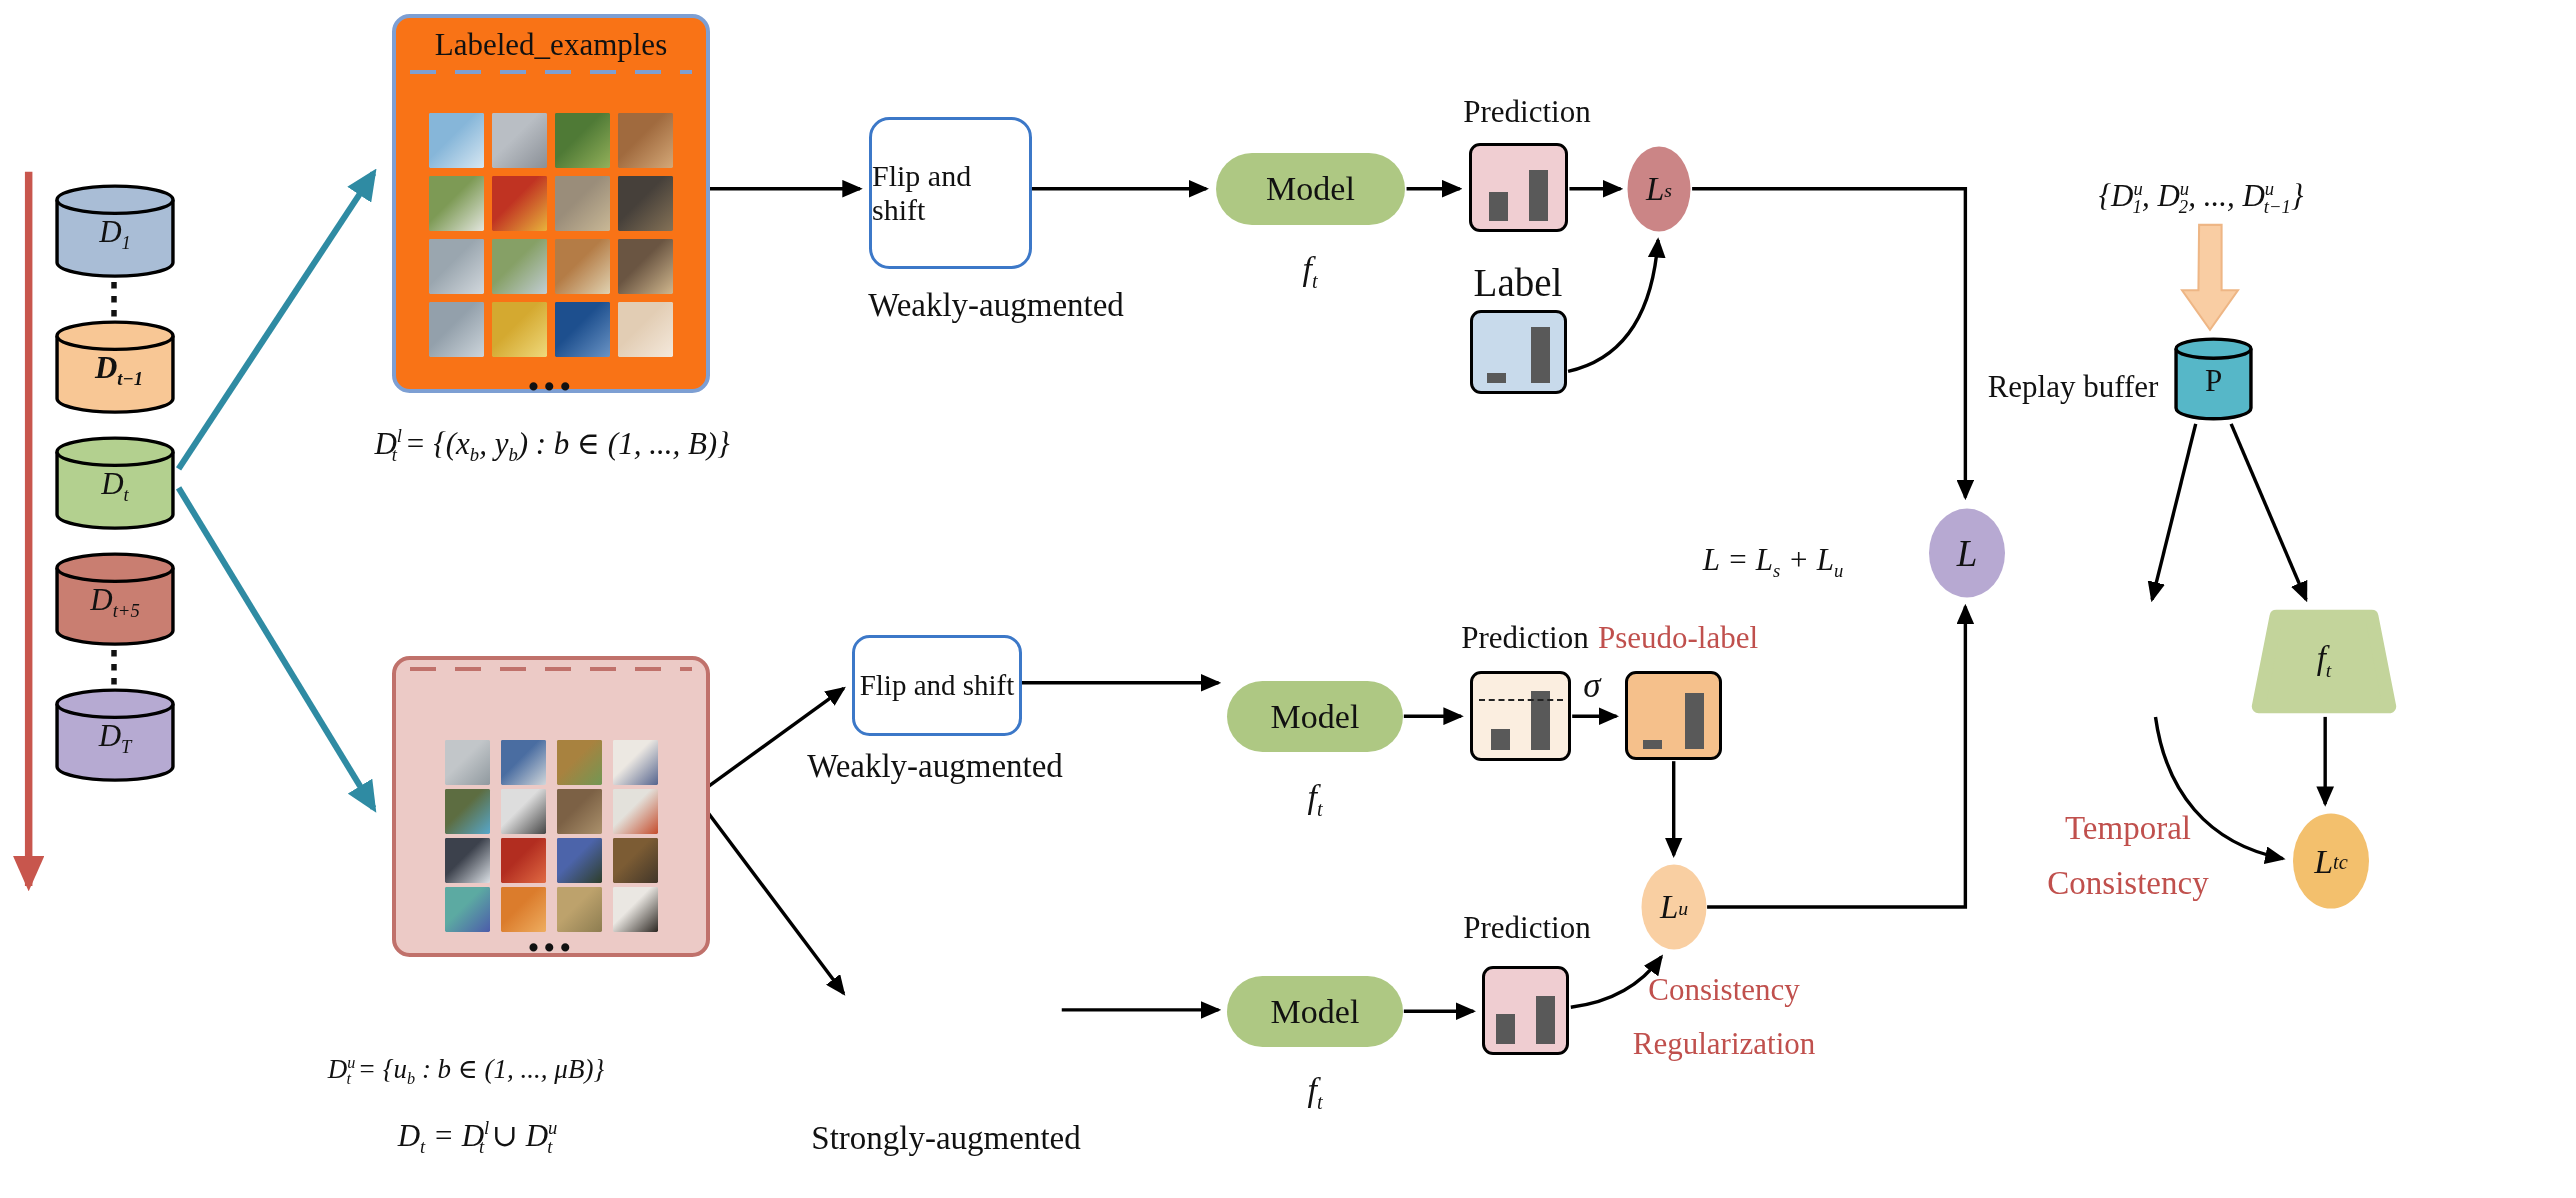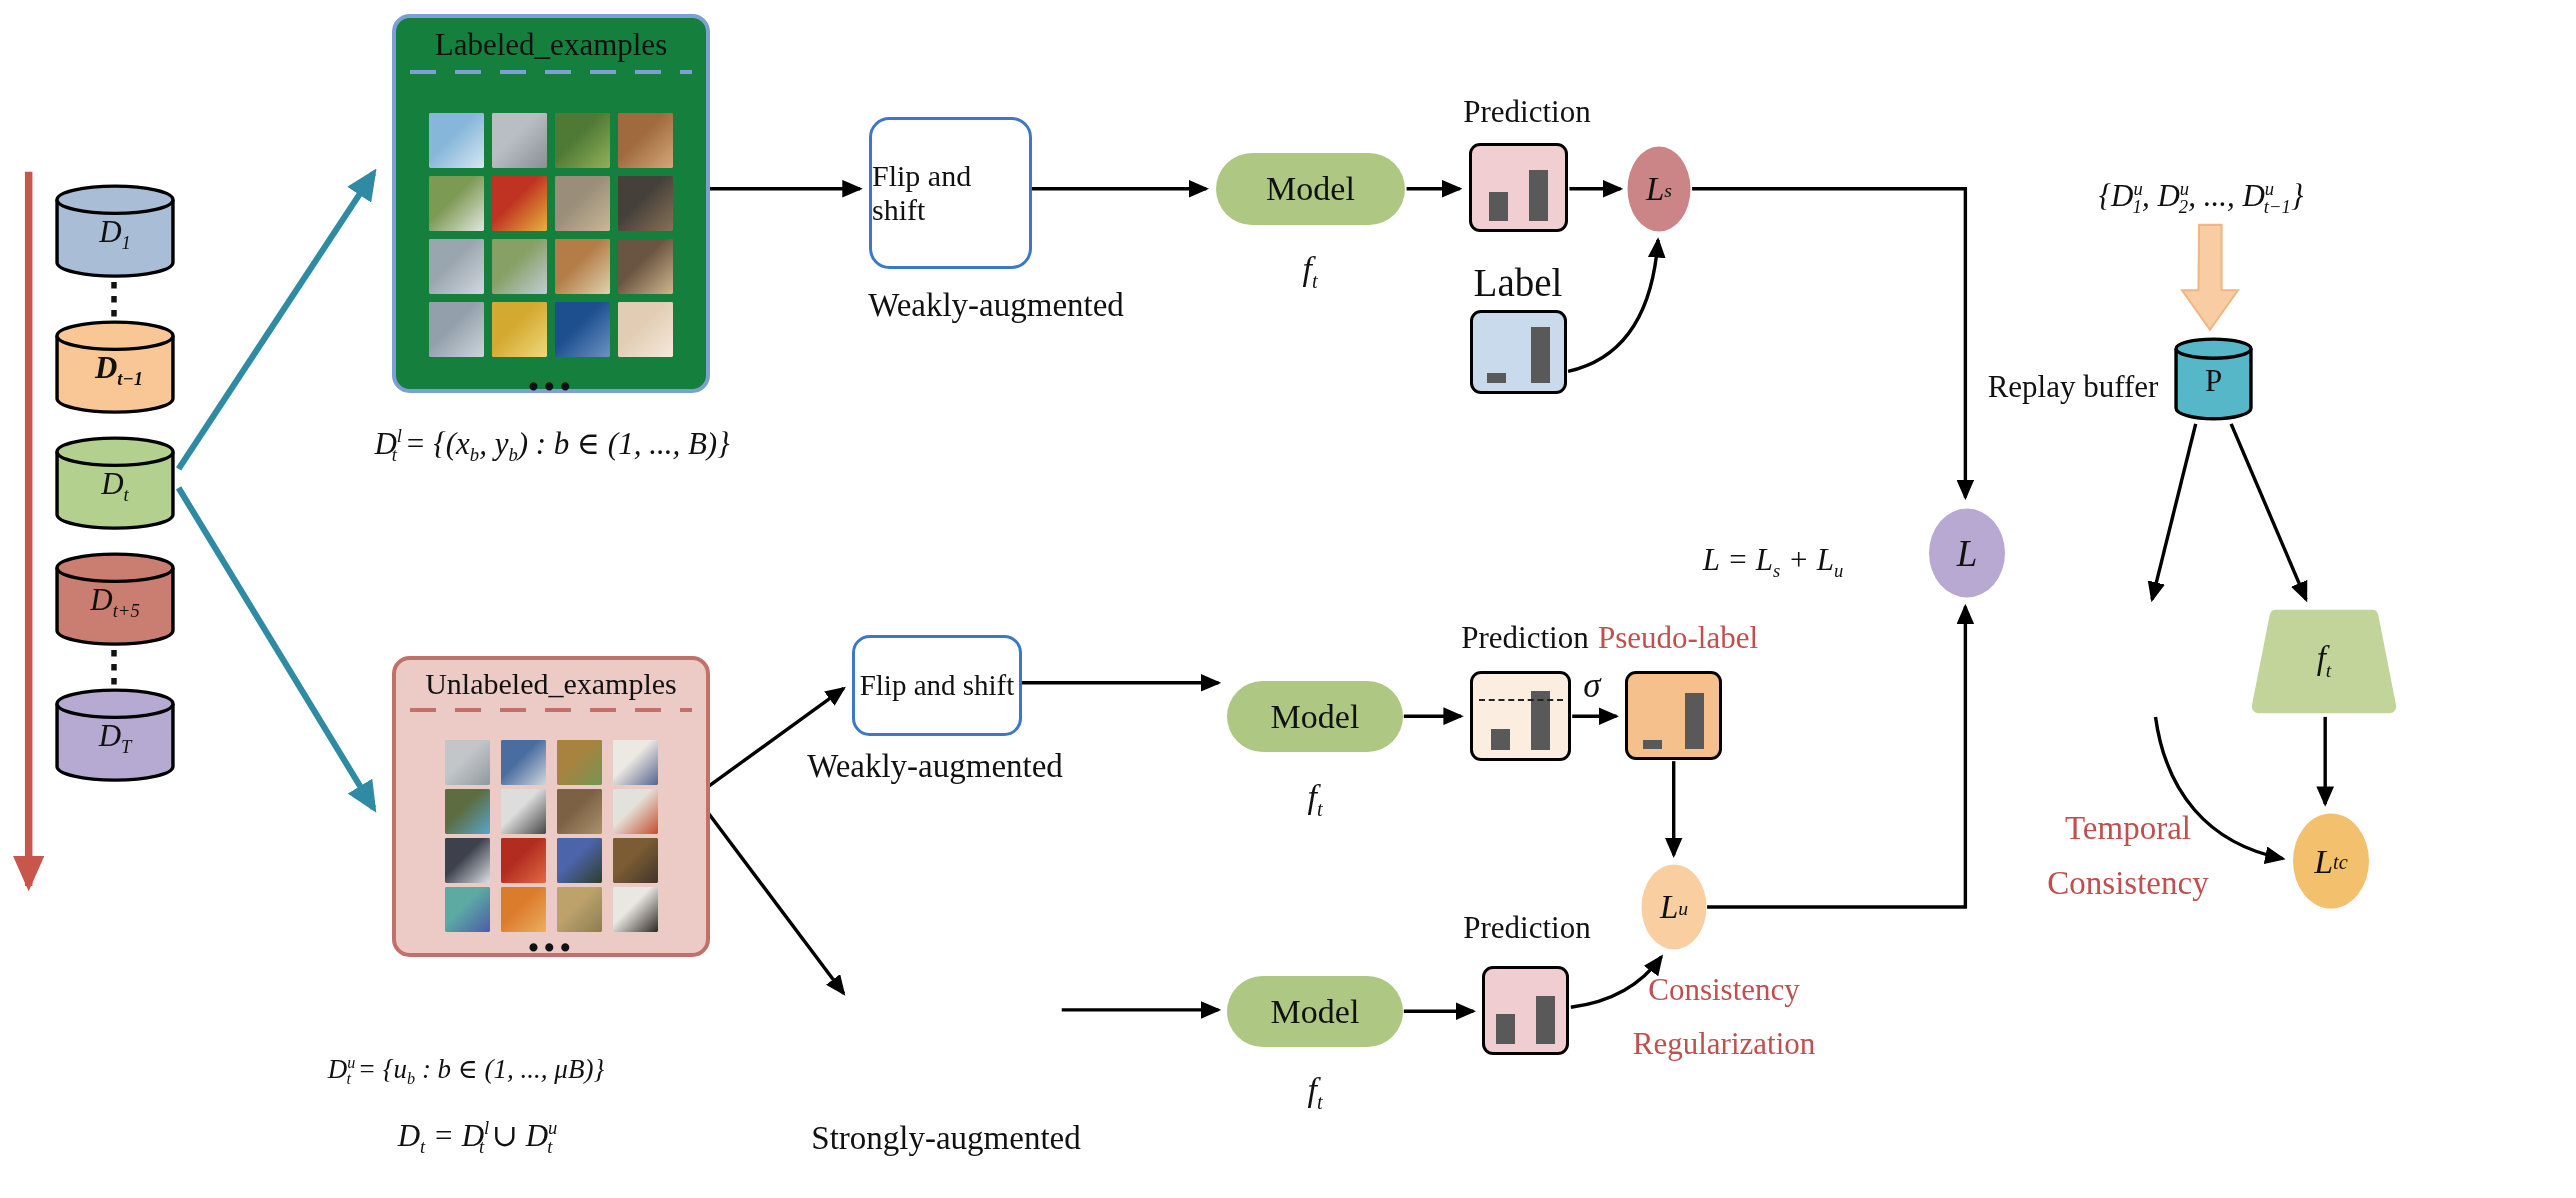--- a/index.html
+++ b/index.html
@@ -121,21 +121,21 @@
   </div>
   <div class="vdots" style="left:114px;top:666px;">⋮</div>
   <div class="cyl" style="left:55px;top:688px;width:120px;height:97px;">
     <svg width="120" height="97" viewBox="0 0 176 142">
         <path class="cyl-fill" d="M3,23 L3,115 A85,20 0 0 0 173,115 L173,23" stroke="#000" stroke-width="5" fill="#b6aad2"></path>
         <ellipse class="cyl-fill" cx="88" cy="23" rx="85" ry="20" stroke="#000" stroke-width="5" fill="#b6aad2"></ellipse>
       </svg>
     <div class="cyl-label">D<sub>T</sub></div>
   </div>
 
-  <div class="ebox" style="left:392px;top:13.6px;width:310px;height:371px;background:#15803d;border:4.1px solid #7d9fd3;">
+  <div class="ebox" style="left:392px;top:13.6px;width:310px;height:371px;background:#f97316;border:4.1px solid #7d9fd3;">
     <div class="ebox-title">Labeled_examples</div>
     <div class="ebox-sep" style="background:repeating-linear-gradient(90deg,#7d9fd3 0 26px,transparent 26px 45px);"></div>
     <div class="egrid" style="position:absolute;left:0;right:0;top:95px;grid-template-columns:repeat(4,55px);gap:8.2px 8.2px;">
         <div class="thumb" style="height: 55px; background: linear-gradient(135deg, rgb(134, 182, 217) 0%, rgb(134, 182, 217) 42%, rgb(215, 231, 242) 100%);"></div>
         <div class="thumb" style="height: 55px; background: linear-gradient(135deg, rgb(185, 190, 196) 0%, rgb(185, 190, 196) 42%, rgb(138, 143, 150) 100%);"></div>
         <div class="thumb" style="height: 55px; background: linear-gradient(135deg, rgb(79, 122, 54) 0%, rgb(79, 122, 54) 42%, rgb(147, 176, 90) 100%);"></div>
         <div class="thumb" style="height: 55px; background: linear-gradient(135deg, rgb(160, 106, 62) 0%, rgb(160, 106, 62) 42%, rgb(212, 168, 120) 100%);"></div>
         <div class="thumb" style="height: 55px; background: linear-gradient(135deg, rgb(125, 154, 85) 0%, rgb(125, 154, 85) 42%, rgb(227, 230, 223) 100%);"></div>
         <div class="thumb" style="height: 55px; background: linear-gradient(135deg, rgb(192, 51, 34) 0%, rgb(192, 51, 34) 42%, rgb(232, 179, 60) 100%);"></div>
         <div class="thumb" style="height: 55px; background: linear-gradient(135deg, rgb(154, 141, 122) 0%, rgb(154, 141, 122) 42%, rgb(201, 184, 150) 100%);"></div>
@@ -147,21 +147,20 @@
         <div class="thumb" style="height: 55px; background: linear-gradient(135deg, rgb(147, 160, 171) 0%, rgb(147, 160, 171) 42%, rgb(205, 213, 219) 100%);"></div>
         <div class="thumb" style="height: 55px; background: linear-gradient(135deg, rgb(212, 169, 48) 0%, rgb(212, 169, 48) 42%, rgb(239, 217, 124) 100%);"></div>
         <div class="thumb" style="height: 55px; background: linear-gradient(135deg, rgb(29, 79, 142) 0%, rgb(29, 79, 142) 42%, rgb(106, 147, 196) 100%);"></div>
         <div class="thumb" style="height: 55px; background: linear-gradient(135deg, rgb(226, 205, 180) 0%, rgb(226, 205, 180) 42%, rgb(244, 233, 220) 100%);"></div>
       </div>
     <div class="edots" style="position:absolute;left:0;right:0;top:352px;">...</div>
   </div>
   <div class="t math" style="left:552px;top:443px;font-size:31px;">D<sup>l</sup><sub>t</sub> = {(x<sub>b</sub>, y<sub>b</sub>) : b ∈ (1, ..., B)}</div>
 
   <div class="ebox" style="left:392px;top:656px;width:310px;height:293px;background:#eccac6;border:4.1px solid #c0716b;">
-    <div class="ebox-title" style="font-size:30px;padding-top:6.8px;">Unlabeled_examples</div>
     <div class="ebox-sep" style="background:repeating-linear-gradient(90deg,#c0716b 0 26px,transparent 26px 45px);"></div>
     <div class="egrid" style="position:absolute;left:0;right:0;top:80px;grid-template-columns:repeat(4,45px);gap:4.1px 11px;">
         <div class="thumb" style="height: 45px; background: linear-gradient(135deg, rgb(194, 198, 201) 0%, rgb(194, 198, 201) 42%, rgb(144, 153, 159) 100%);"></div>
         <div class="thumb" style="height: 45px; background: linear-gradient(135deg, rgb(74, 109, 161) 0%, rgb(74, 109, 161) 42%, rgb(208, 214, 218) 100%);"></div>
         <div class="thumb" style="height: 45px; background: linear-gradient(135deg, rgb(168, 130, 63) 0%, rgb(168, 130, 63) 42%, rgb(114, 151, 84) 100%);"></div>
         <div class="thumb" style="height: 45px; background: linear-gradient(135deg, rgb(236, 232, 226) 0%, rgb(236, 232, 226) 42%, rgb(85, 100, 142) 100%);"></div>
         <div class="thumb" style="height: 45px; background: linear-gradient(135deg, rgb(93, 109, 65) 0%, rgb(93, 109, 65) 42%, rgb(87, 167, 202) 100%);"></div>
         <div class="thumb" style="height: 45px; background: linear-gradient(135deg, rgb(221, 221, 221) 0%, rgb(221, 221, 221) 42%, rgb(69, 69, 69) 100%);"></div>
         <div class="thumb" style="height: 45px; background: linear-gradient(135deg, rgb(124, 97, 69) 0%, rgb(124, 97, 69) 42%, rgb(171, 145, 108) 100%);"></div>
         <div class="thumb" style="height: 45px; background: linear-gradient(135deg, rgb(227, 225, 219) 0%, rgb(227, 225, 219) 42%, rgb(197, 76, 44) 100%);"></div>

